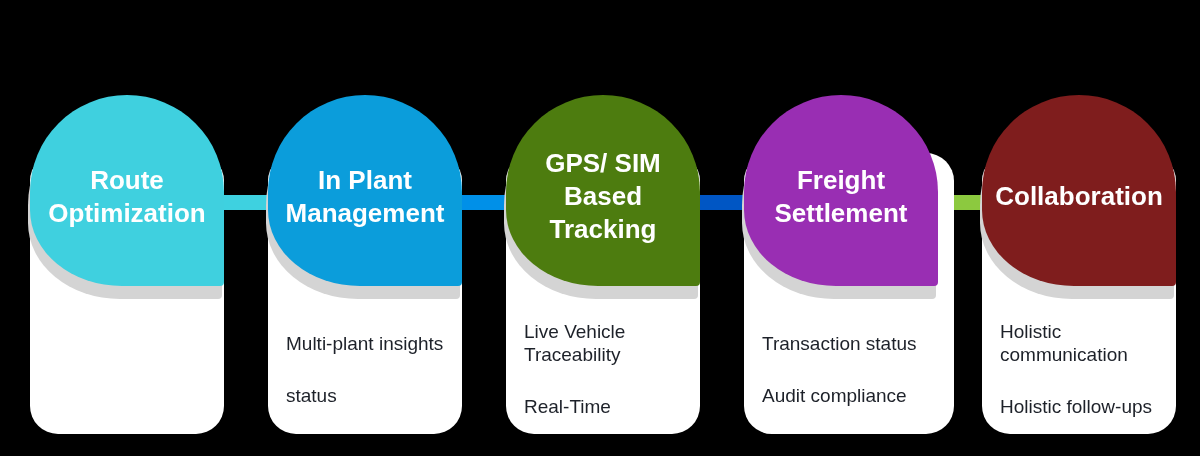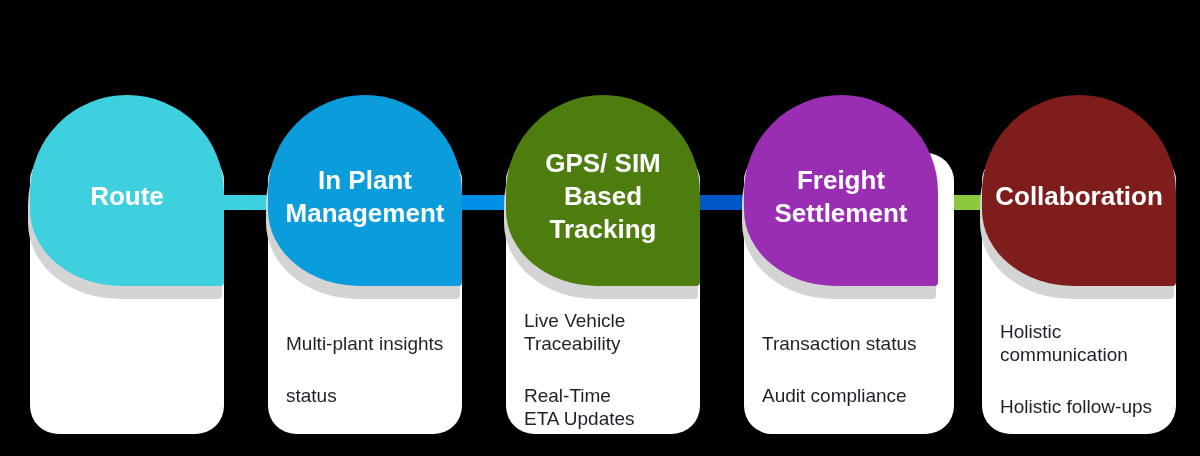--- a/index.html
+++ b/index.html
@@ -91,20 +91,21 @@
 </head>
 <body>
 
 <div class="stage" id="stage">
     <div class="card" style="left: 30px;">
     <div class="white-panel"></div>
     <div class="blob-shadow"></div>
     <div class="blob" style="background: rgb(63, 208, 223);">
       <div>
           <div class="title-line">Route</div>
+          <div class="title-line">Optimization</div>
         </div>
     </div>
   </div>
     <div class="card" style="left: 268px;">
     <div class="white-panel"></div>
     <div class="blob-shadow"></div>
     <div class="blob" style="background: rgb(11, 157, 219); justify-content: center;">
       <div>
           <div class="title-line">In Plant</div>
           <div class="title-line">Management</div>
@@ -129,21 +130,20 @@
           <div class="title-line">Tracking</div>
         </div>
     </div>
     <div class="items">
         <div class="item">
           <div class="item-line">Live Vehicle</div>
           <div class="item-line">Traceability</div>
         </div>
         <div class="item">
           <div class="item-line">Real-Time</div>
-          <div class="item-line">ETA Updates</div>
         </div>
       </div>
   </div>
     <div class="card" style="left: 744px; padding-left: 16px;">
     <div class="white-panel"></div>
     <div class="blob-shadow"></div>
     <div class="blob" style="background: rgb(153, 46, 179);">
       <div>
           <div class="title-line">Freight</div>
           <div class="title-line">Settlement</div>

